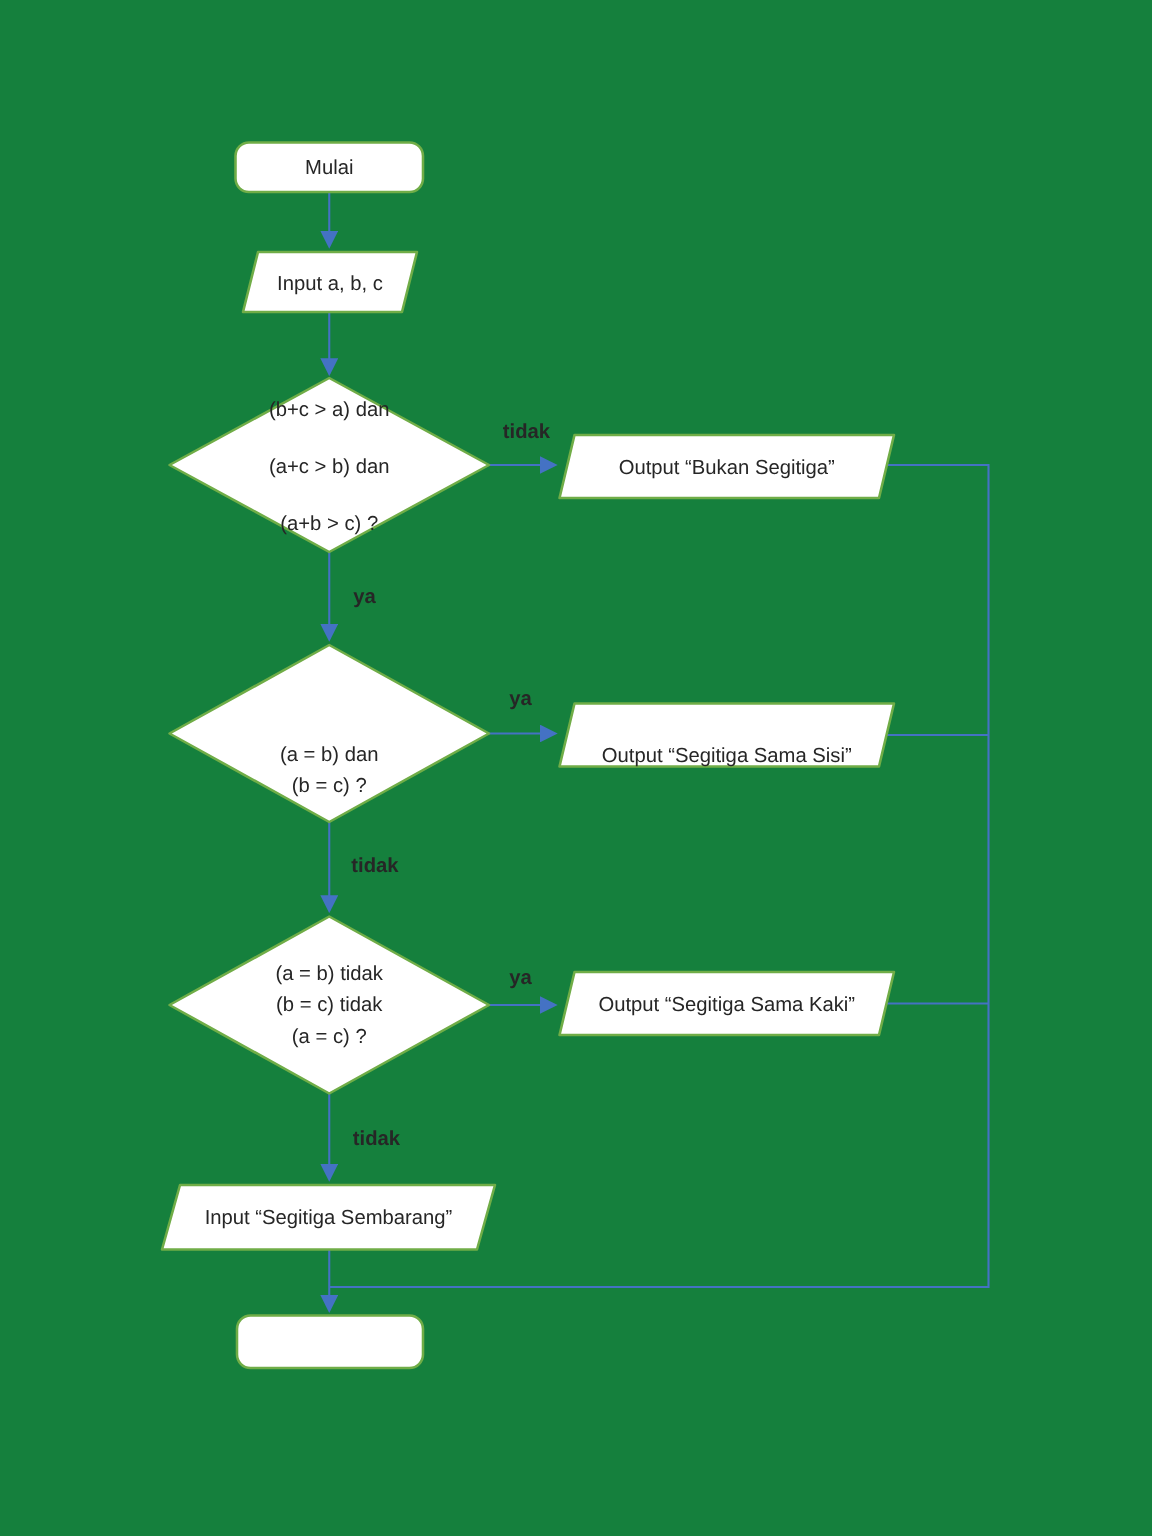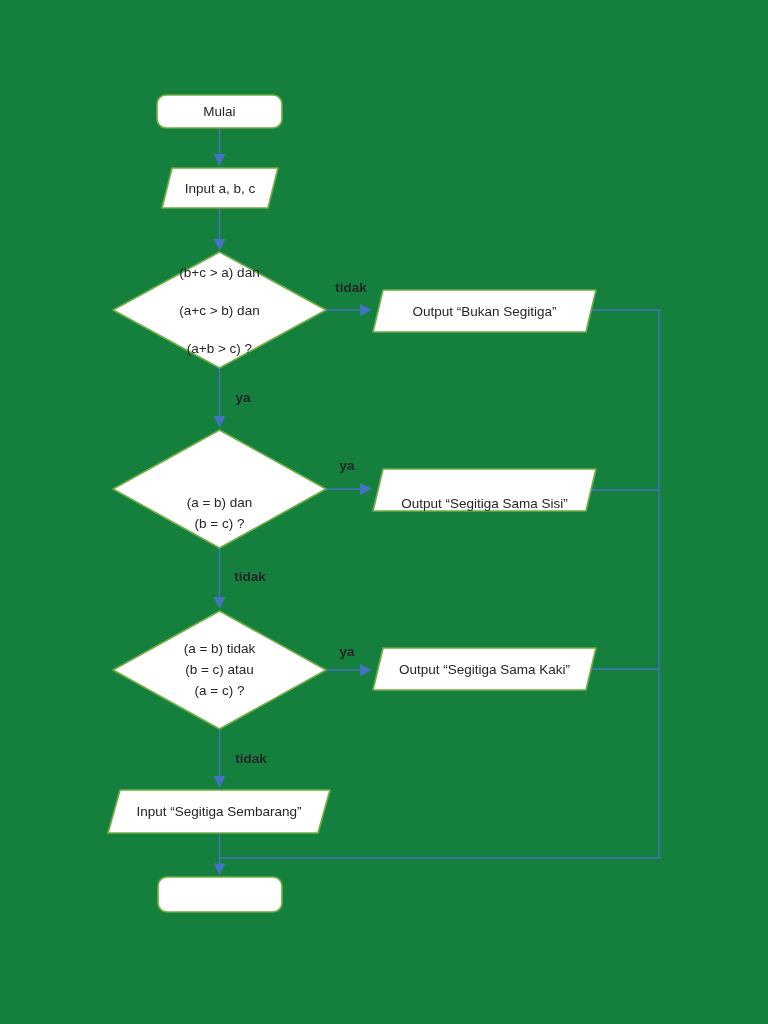--- a/index.html
+++ b/index.html
@@ -105,21 +105,21 @@
 
   <div class="node-label multi" style="left:139px; top:468px; width:161px; height:42px;margin-top:24px;">
     <span>(a = b) dan</span>
     <span>(b = c) ?</span>
   </div>
 
   <div class="node-label" style="left:374px; top:482px; width:221px; height:42px;">Output “Segitiga Sama Sisi”</div>
 
   <div class="node-label multi" style="left:139px; top:638px; width:161px; height:63px;">
     <span>(a = b) tidak</span>
-    <span>(b = c) atau</span>
+    <span>(b = c) tidak</span>
     <span>(a = c) ?</span>
   </div>
 
   <div class="node-label" style="left:374px; top:648px; width:221px; height:42px;">Output “Segitiga Sama Kaki”</div>
 
   <div class="node-label" style="left:110px; top:790px; width:218px; height:43px;">Input “Segitiga Sembarang”</div>
 
 
   <div class="edge-label" style="left:351px; top:280px;">tidak</div>
   <div class="edge-label" style="left:243px; top:390px;">ya</div>

